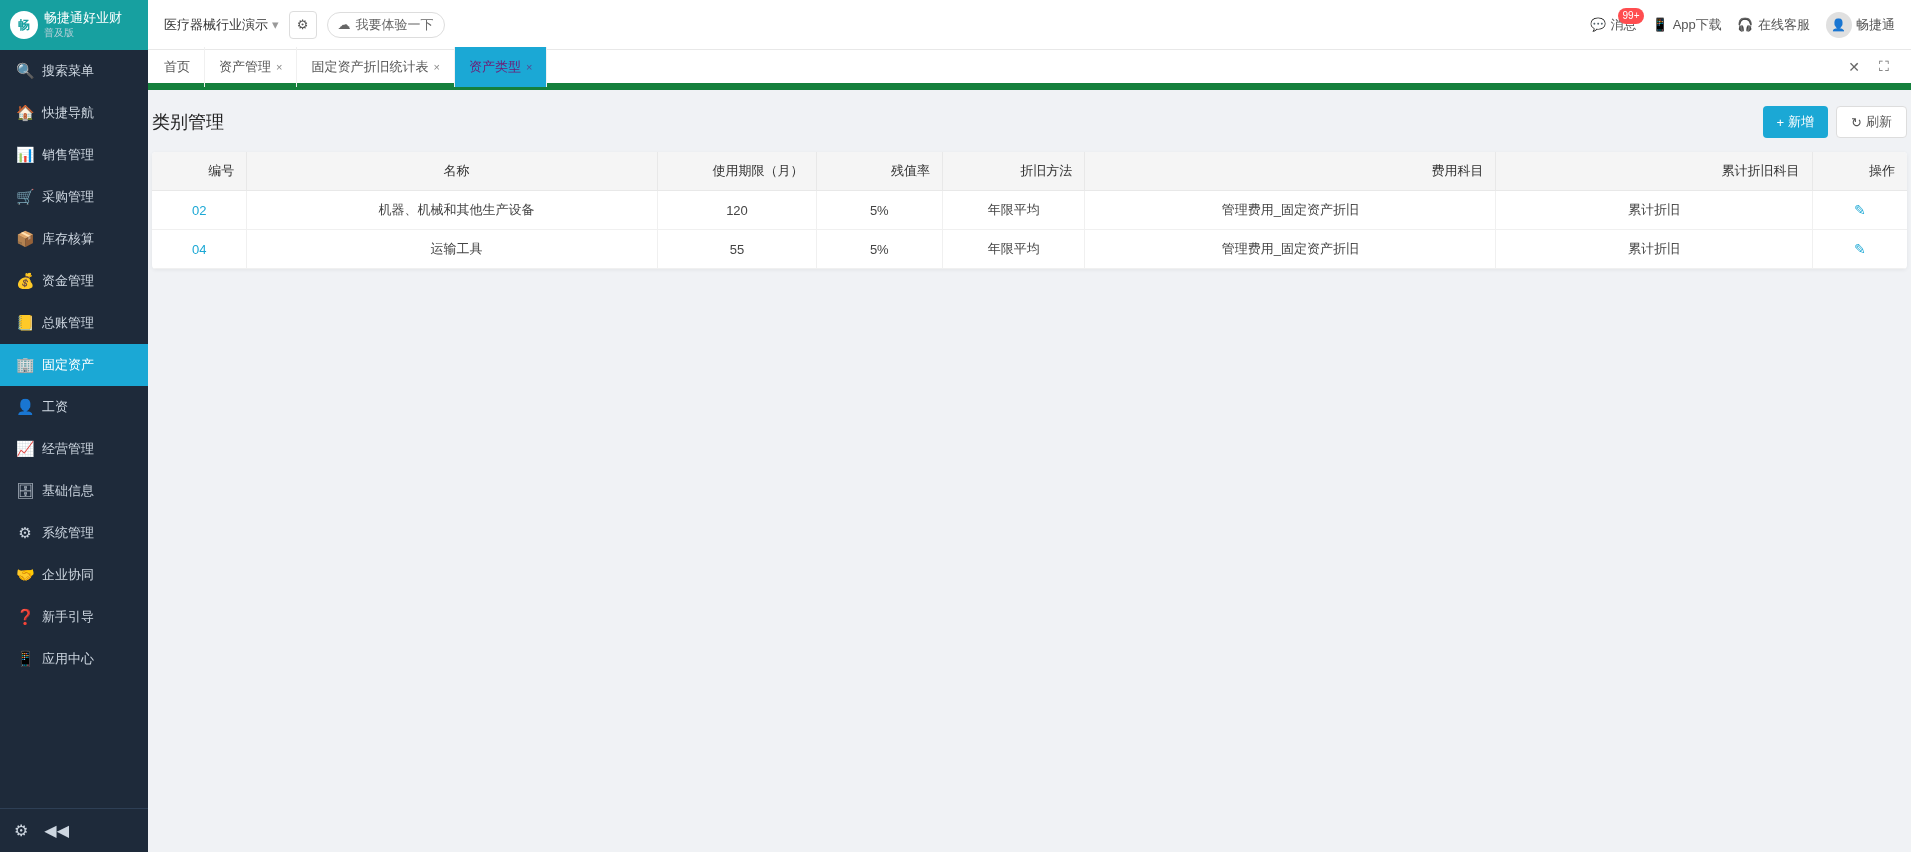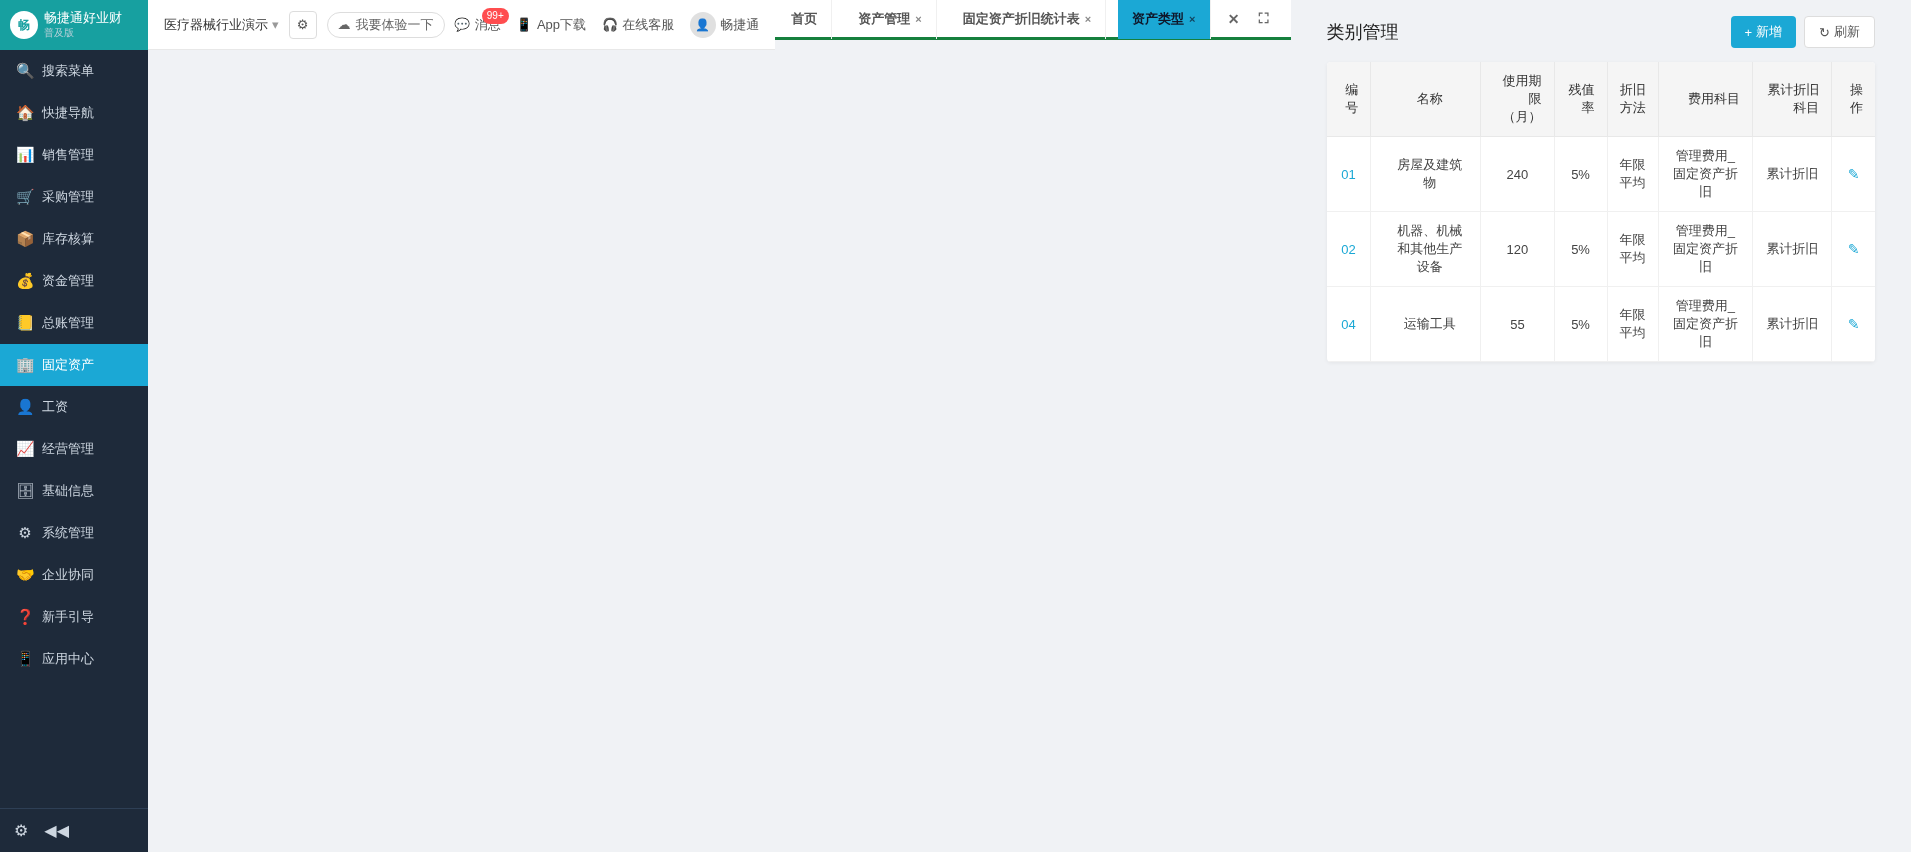--- a/index.html
+++ b/index.html
@@ -52,21 +52,21 @@
     }
     .sidebar-footer-btn {
       color: #cdd6e0; cursor: pointer; font-size: 16px;
       padding: 4px;
     }
 
     
     .main {
       flex: 1;
       display: flex;
-      flex-direction: row;
+      flex-direction: column;
       background: #f0f2f5;
       overflow: hidden;
     }
 
     
     .topbar {
       background: #fff;
       height: 50px;
       display: flex;
       align-items: center;
@@ -117,63 +117,62 @@
     .topbar-avatar {
       width: 26px; height: 26px;
       background: #e0e0e0; border-radius: 50%;
       display: flex; align-items: center; justify-content: center;
       font-size: 12px; color: #666;
     }
 
     
     .tabs-bar {
       background: #fff;
-      border-bottom: 3px solid #15803d;
+      border-bottom: 7px solid #15803d;
       display: flex;
       align-items: center;
       padding: 0 16px;
       height: 40px;
       flex-shrink: 0;
-      gap: 12px;
-      font-weight: bold;
+      gap: 0;
     }
     .tab {
       display: flex; align-items: center; gap: 5px;
       padding: 0 14px;
       height: 40px;
       cursor: pointer;
       font-size: 13px;
       color: #555;
       border-right: 1px solid #f0f0f0;
       position: relative;
     }
     .tab:first-child { padding-left: 0; border-right: 1px solid #f0f0f0; }
     .tab.active {
       background: #1ba8d5;
-      color: #0f172a;
+      color: #701a75;
       border-radius: 0;
     }
     .tab-close {
       font-size: 11px; color: inherit; opacity: 0.7;
       cursor: pointer;
     }
     .tabs-right {
       margin-left: auto;
       display: flex; gap: 8px; align-items: center;
     }
     .tabs-right-btn {
       width: 22px; height: 22px;
       display: flex; align-items: center; justify-content: center;
       cursor: pointer; color: #666; font-size: 14px;
     }
 
     
     .content {
       flex: 1;
-      padding: 16px 36px;
+      padding: 16px 4px;
       overflow-y: auto;
       background: #f0f2f5;
     }
 
     
     .page-header {
       display: flex; align-items: center; justify-content: space-between;
       margin-bottom: 14px;
     }
     .page-title { font-size: 18px; color: #222; font-weight: 500; }
@@ -403,30 +402,20 @@
             <th class="col-name">名称</th>
             <th class="col-period">使用期限（月）</th>
             <th class="col-rate">残值率</th>
             <th class="col-method">折旧方法</th>
             <th class="col-expense">费用科目</th>
             <th class="col-accum">累计折旧科目</th>
             <th class="col-op">操作</th>
           </tr>
         </thead>
         <tbody id="table-body">
-        <tr>
-      <td class="td-link col-num">01</td>
-      <td class="col-name">房屋及建筑物</td>
-      <td class="col-period">240</td>
-      <td class="col-rate">5%</td>
-      <td class="col-method">年限平均</td>
-      <td class="col-expense">管理费用_固定资产折旧</td>
-      <td class="col-accum">累计折旧</td>
-      <td class="col-op"><span class="edit-icon">✎</span></td>
-    </tr>
             <tr>
       <td class="td-link col-num">02</td>
       <td class="col-name">机器、机械和其他生产设备</td>
       <td class="col-period">120</td>
       <td class="col-rate">5%</td>
       <td class="col-method">年限平均</td>
       <td class="col-expense">管理费用_固定资产折旧</td>
       <td class="col-accum">累计折旧</td>
       <td class="col-op"><span class="edit-icon">✎</span></td>
     </tr>

